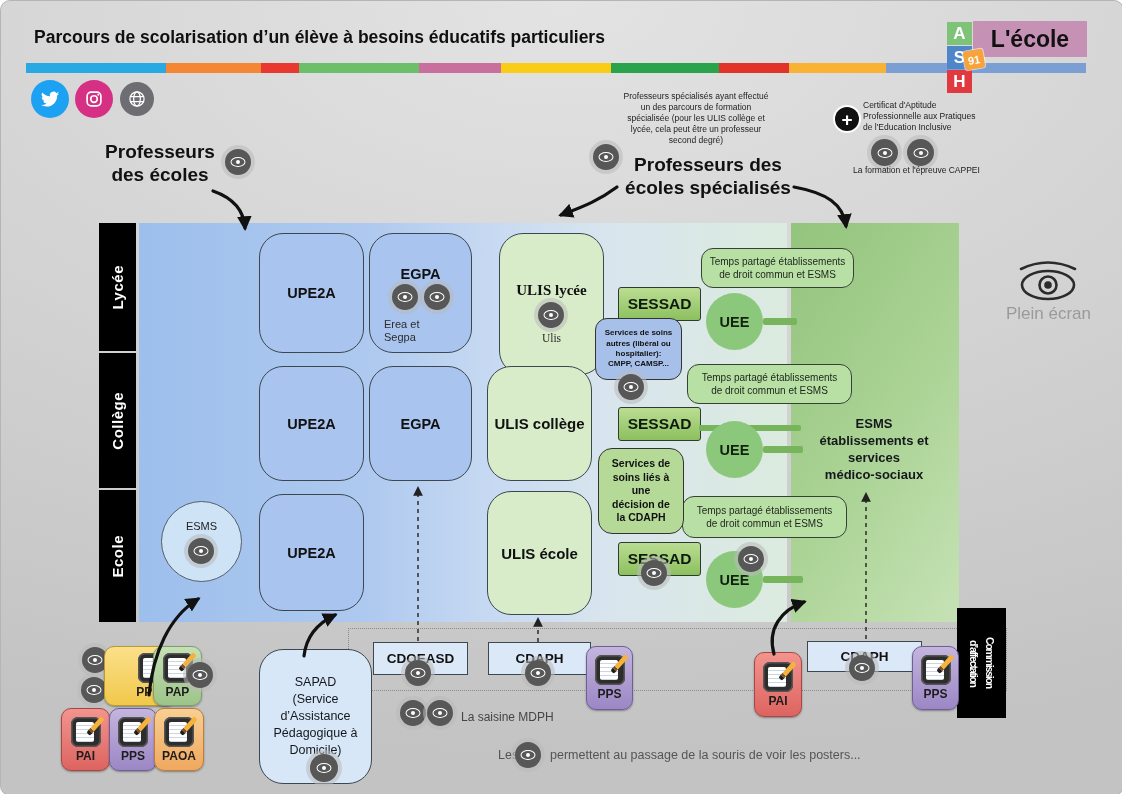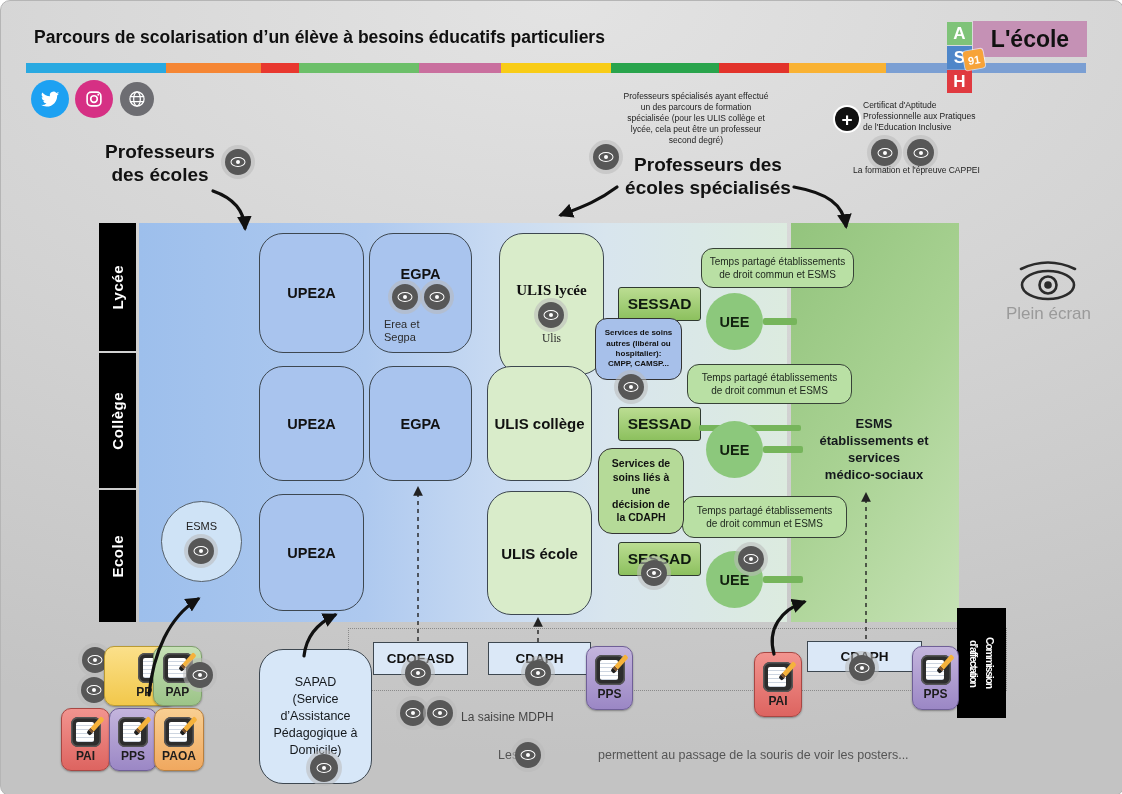--- a/index.html
+++ b/index.html
@@ -319,21 +319,21 @@
   <div class="badge b-purple" style="left:911px;top:645px;width:45px;height:62px;z-index:12;">
     <span class="note">
         <span class="sheet"></span>
         <span class="pencil"></span>
       </span>
     <span class="lbl">PPS</span>
   </div>
 
   <div class="abs" style="left:497px;top:747px;font-size:12.5px;color:#555;">Les</div>
   <span class="eye" style="left:514px;top:741px;"></span>
-  <div class="abs" style="left:549px;top:747px;font-size:12.5px;color:#555;margin-left:48px;">permettent au passage de la souris de voir les posters...</div>
+  <div class="abs" style="left:549px;top:747px;font-size:12.5px;color:#555;">permettent au passage de la souris de voir les posters...</div>
 
   <svg class="overlay" width="1122" height="794">
     <defs>
       <marker id="ah" viewBox="0 0 10 10" refX="8" refY="5" markerWidth="4.6" markerHeight="4.6" orient="auto-start-reverse">
         <path d="M0,0 L10,5 L0,10 z" fill="#111"></path>
       </marker>
       <marker id="ahd" viewBox="0 0 10 10" refX="8" refY="5" markerWidth="7" markerHeight="7" orient="auto-start-reverse">
         <path d="M0,0 L10,5 L0,10 z" fill="#222"></path>
       </marker>
     </defs>

